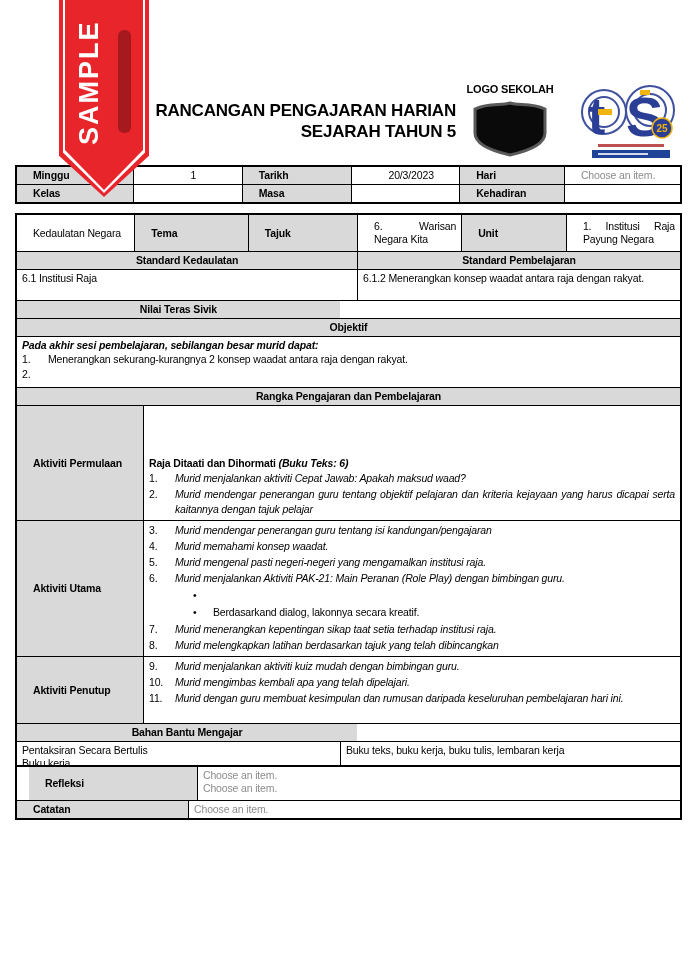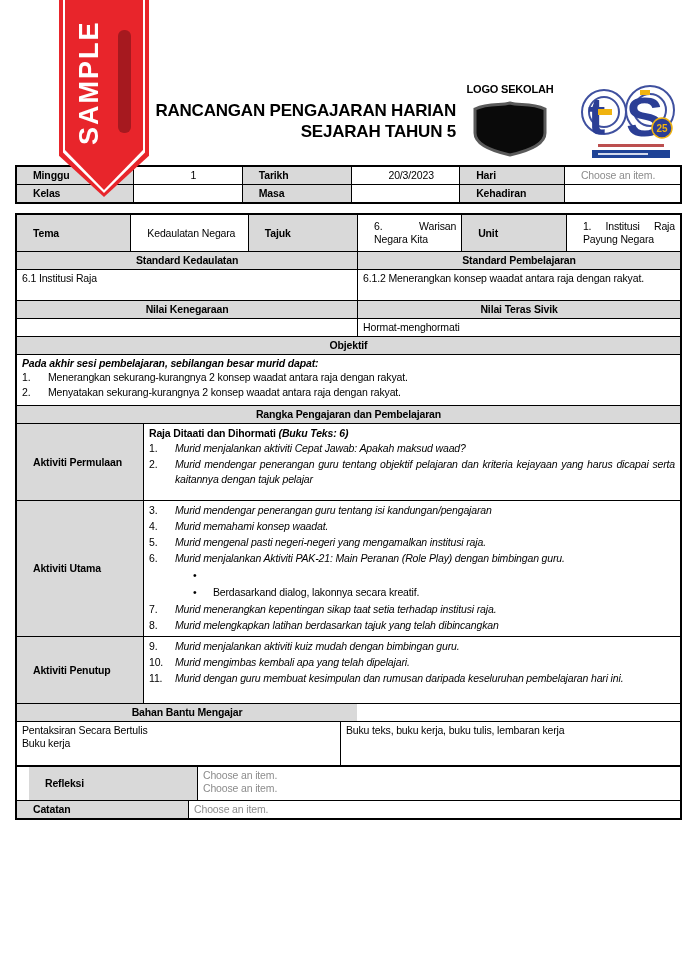--- a/index.html
+++ b/index.html
@@ -69,21 +69,21 @@
   .r-pen{min-height:66px;}
   .r-bahan{min-height:47px;}
 
   .list-item{display:flex;margin:0 0 1px 0;line-height:15px;}
   .list-item .num{flex:none;width:26px;}
   .list-item .txt{flex:1;font-style:italic;}
   .bullet-item{display:flex;margin:2px 0 2px 44px;line-height:15px;}
   .bullet-item .blt{flex:none;width:20px;}
   .obj-item{display:flex;line-height:15px;}
   .obj-item .num{flex:none;width:26px;}
-  .akt-title{font-weight:bold;line-height:15px;}
+  .akt-title{font-weight:bold;line-height:15px;margin-top:48px;}
   .akt-title .suffix{font-style:italic;}
 </style>
 </head>
 <body>
 
 <div class="page">
 
   <div class="ribbon">
     <div class="ribbon-layer r-red"></div>
     <div class="ribbon-layer r-white"></div>
@@ -139,62 +139,56 @@
       <div class="cell hdr vcenter c1c">Masa</div>
       <div class="cell vcenter hcenter c1d"></div>
       <div class="cell hdr vcenter c1e">Kehadiran</div>
       <div class="cell vcenter c1f"></div>
     </div>
   </div>
 
   <div class="tbl t2">
 
     <div class="row r-tema">
+      <div class="cell vcenter c2b">Kedaulatan Negara</div>
       <div class="cell hdr vcenter c2a">Tema</div>
-      <div class="cell vcenter c2b">Kedaulatan Negara</div>
       <div class="cell hdr vcenter c2c">Tajuk</div>
       <div class="cell vcenter justify c2d">6. Warisan Negara Kita</div>
       <div class="cell hdr vcenter c2e">Unit</div>
       <div class="cell vcenter justify c2f">1. Institusi Raja Payung Negara</div>
     </div>
 
     <div class="row r-hdr16">
       <div class="cell hdr hcenter half-l">Standard Kedaulatan</div>
       <div class="cell hdr hcenter half-r">Standard Pembelajaran</div>
     </div>
 
     <div class="row r-sk">
       <div class="cell half-l">6.1 Institusi Raja</div>
       <div class="cell half-r">6.1.2 Menerangkan konsep waadat antara raja dengan rakyat.</div>
     </div>
 
     <div class="row r-hdr16">
-      <div class="cell hdr hcenter half-l">Nilai Kenegaraan</div>
       <div class="cell hdr hcenter half-r">Nilai Teras Sivik</div>
     </div>
 
-    <div class="row r-nv">
-      <div class="cell half-l"></div>
-      <div class="cell half-r">Hormat-menghormati</div>
-    </div>
 
     <div class="row r-hdr16">
       <div class="cell hdr hcenter" style="width:100%">Objektif</div>
     </div>
 
     <div class="row r-obj">
       <div class="cell" style="width:100%">
         <div class="boldital">Pada akhir sesi pembelajaran, sebilangan besar murid dapat:</div>
         <div class="obj-item">
           <span class="num">1.</span>
           <span class="txt">Menerangkan sekurang-kurangnya 2 konsep waadat antara raja dengan rakyat.</span>
         </div>
         <div class="obj-item">
           <span class="num">2.</span>
-          <span class="txt">Menyatakan sekurang-kurangnya 2 konsep waadat antara raja dengan rakyat.</span>
         </div>
       </div>
     </div>
 
     <div class="row r-hdr16">
       <div class="cell hdr hcenter" style="width:100%">Rangka Pengajaran dan Pembelajaran</div>
     </div>
 
     <div class="row r-ap">
       <div class="cell hdr vcenter akt-l">Aktiviti Permulaan</div>

